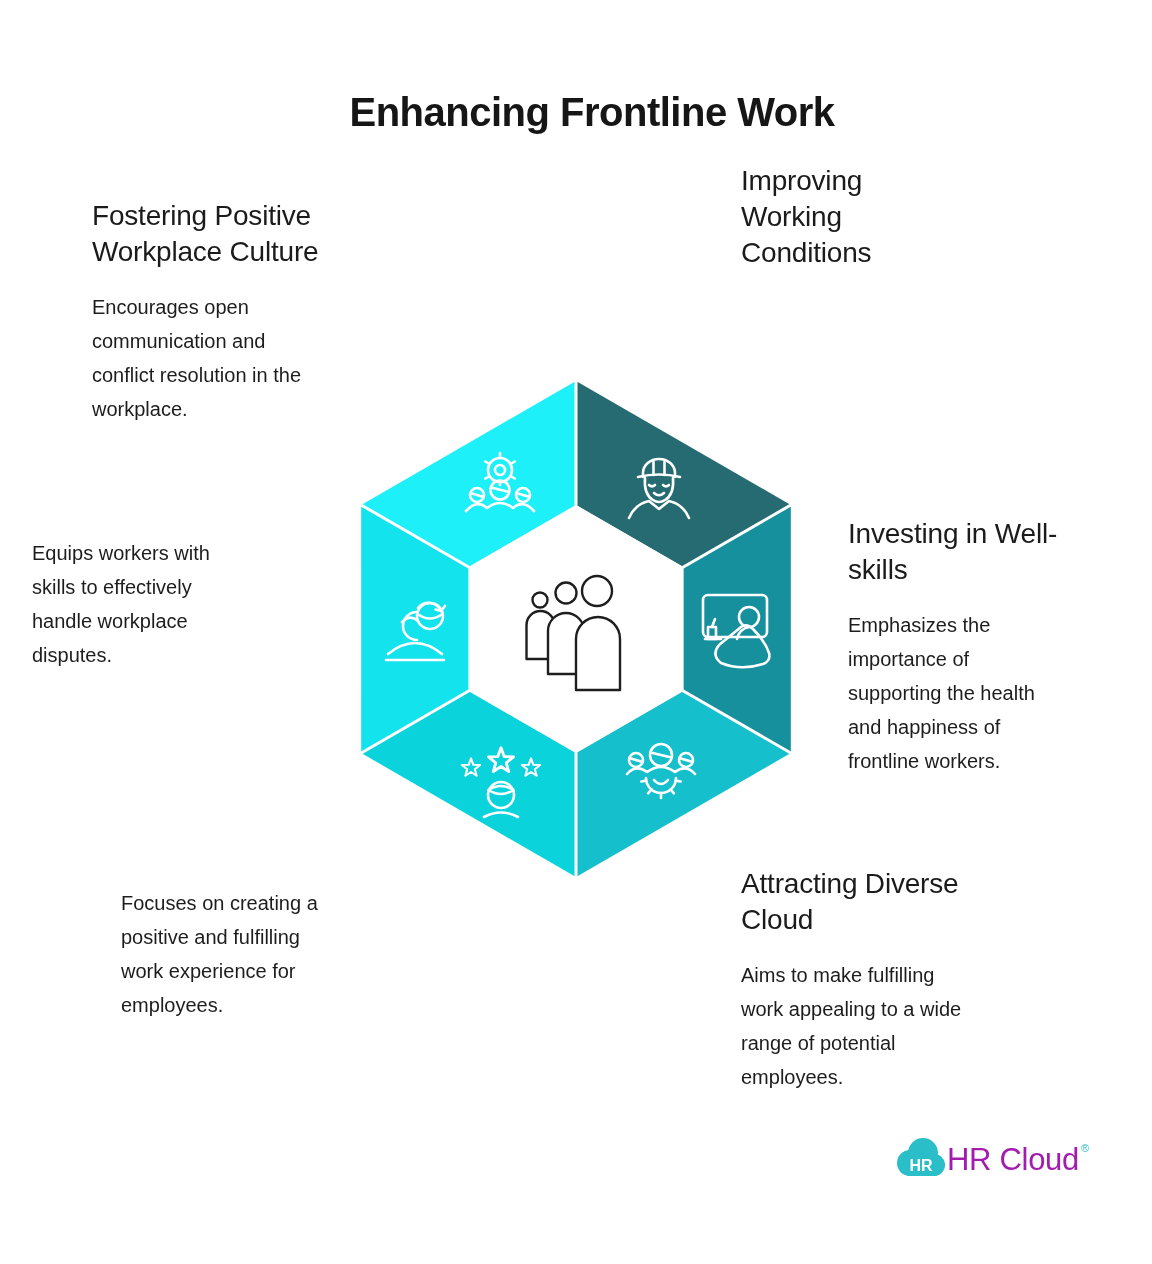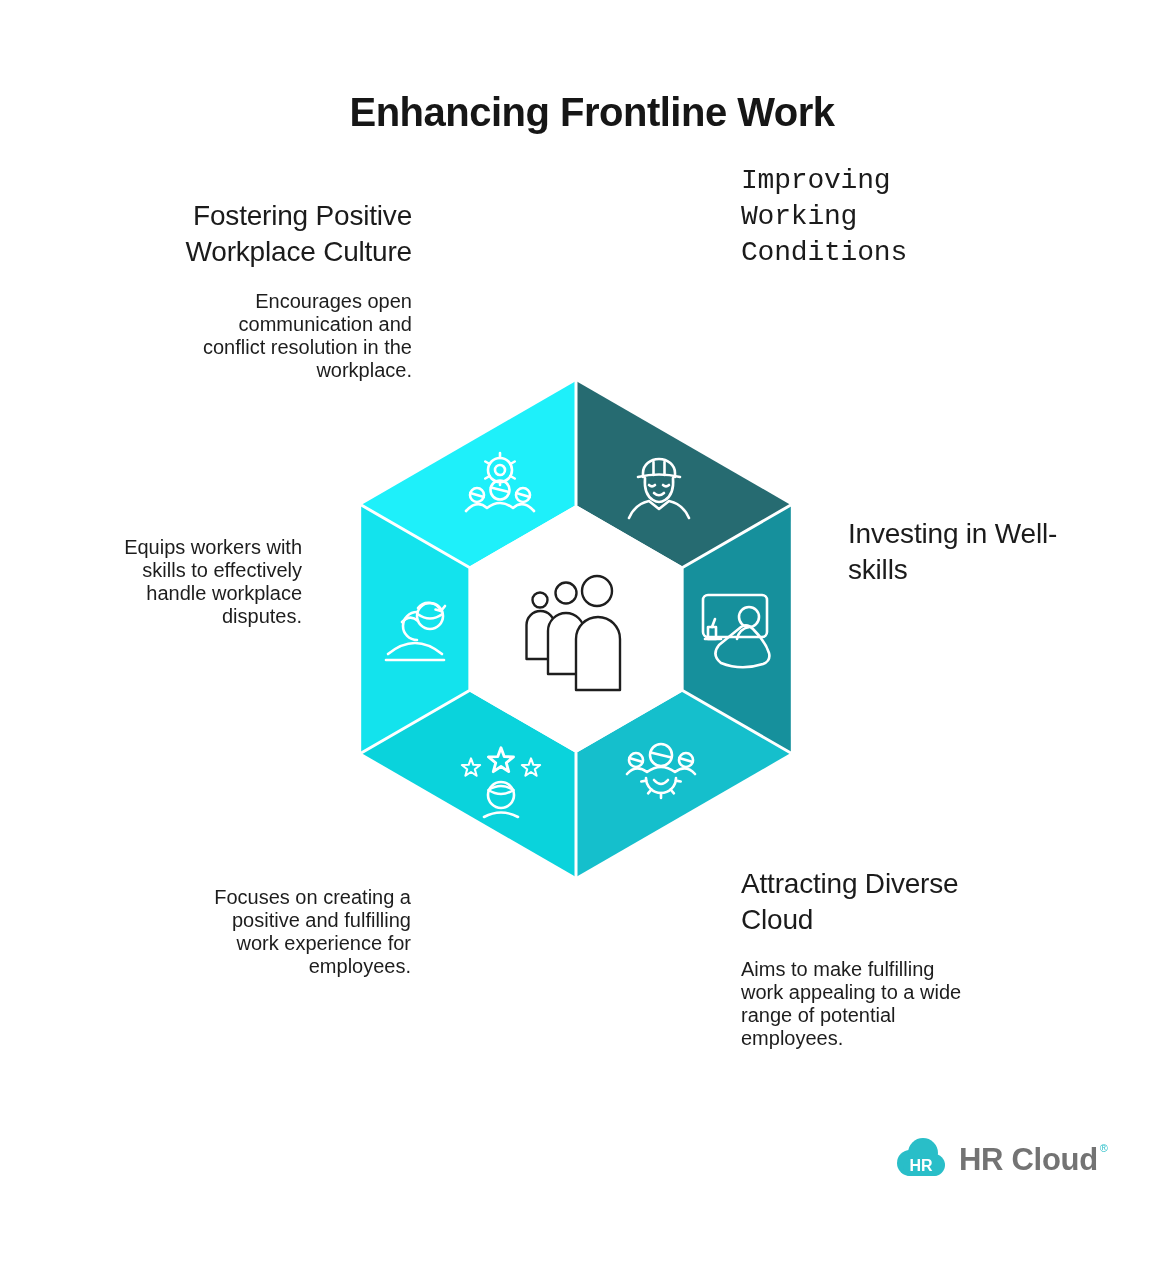--- a/index.html
+++ b/index.html
@@ -3,35 +3,35 @@
 <meta charset="utf-8">
 <style>
   html,body{margin:0;padding:0;background:#fff;}
   .page{position:relative;width:1152px;height:1264px;background:#ffffff;overflow:hidden;
         font-family:"Liberation Sans", sans-serif;color:#1d1d1d;}
   .page-title{position:absolute;left:0;top:74px;width:1152px;margin:16px;text-align:center;
         font-size:40px;font-weight:700;letter-spacing:-0.5px;color:#161616;}
   .block{position:absolute;}
   .block h2{margin:0;font-size:28px;font-weight:400;line-height:36px;letter-spacing:-0.2px;
         white-space:pre-line;color:#1b1b1b;}
-  .block p{margin:20px 0 0 0;font-size:20px;line-height:23px;white-space:pre-line;color:#1d1d1d;}
-  .align-r{text-align:right;}
+  .block p{margin:20px 0 0 0;font-size:20px;line-height:34px;white-space:pre-line;color:#1d1d1d;}
+  .align-r{text-align:left;}
   .align-l{text-align:left;}
   .tl{left:92px;  top:198px; width:320px;}
-  .tr{left:741px; top:163px; width:290px;font-family:Liberation Mono, monospace;}
+  .tr{left:741px; top:163px; width:290px;}
   .l {left:32px;  top:516px; width:270px;}
   .r {left:848px; top:516px; width:260px;}
   .bl{left:121px; top:866px; width:290px;}
   .br{left:741px; top:866px; width:300px;}
   .hex{position:absolute;left:326px;top:379px;}
   .icon-w{fill:none;stroke:#ffffff;stroke-width:2.6;stroke-linecap:round;stroke-linejoin:round;}
   .icon-k{stroke:#1e1e1e;stroke-width:2.4;stroke-linecap:round;stroke-linejoin:round;}
   .sep{stroke:#ffffff;stroke-width:3;stroke-linecap:round;}
   .logo{position:absolute;left:895px;top:1136px;display:flex;align-items:center;}
-  .logo-word{font-size:31px;font-weight:700;color:#737373;letter-spacing:-0.3px;margin-left:12px;}
+  .logo-word{font-size:31px;font-weight:400;color:#a21caf;letter-spacing:-0.3px;}
   .logo-reg{font-size:11px;color:#29bec8;vertical-align:top;position:relative;top:-12px;left:2px;font-weight:400;}
 </style>
 </head>
 <body>
 
 <div class="page">
 
   <h1 class="page-title">Enhancing Frontline Work</h1>
 
   <section class="block tl align-r">
@@ -52,20 +52,25 @@
   <section class="block l align-r">
     <p>Equips workers with
 skills to effectively
 handle workplace
 disputes.</p>
   </section>
 
   <section class="block r align-l">
     <h2>Investing in Well-
 skills</h2>
+    <p>Emphasizes the
+importance of
+supporting the health
+and happiness of
+frontline workers.</p>
   </section>
 
   <section class="block bl align-r">
     <p>Focuses on creating a
 positive and fulfilling
 work experience for
 employees.</p>
   </section>
 
   <section class="block br align-l">

